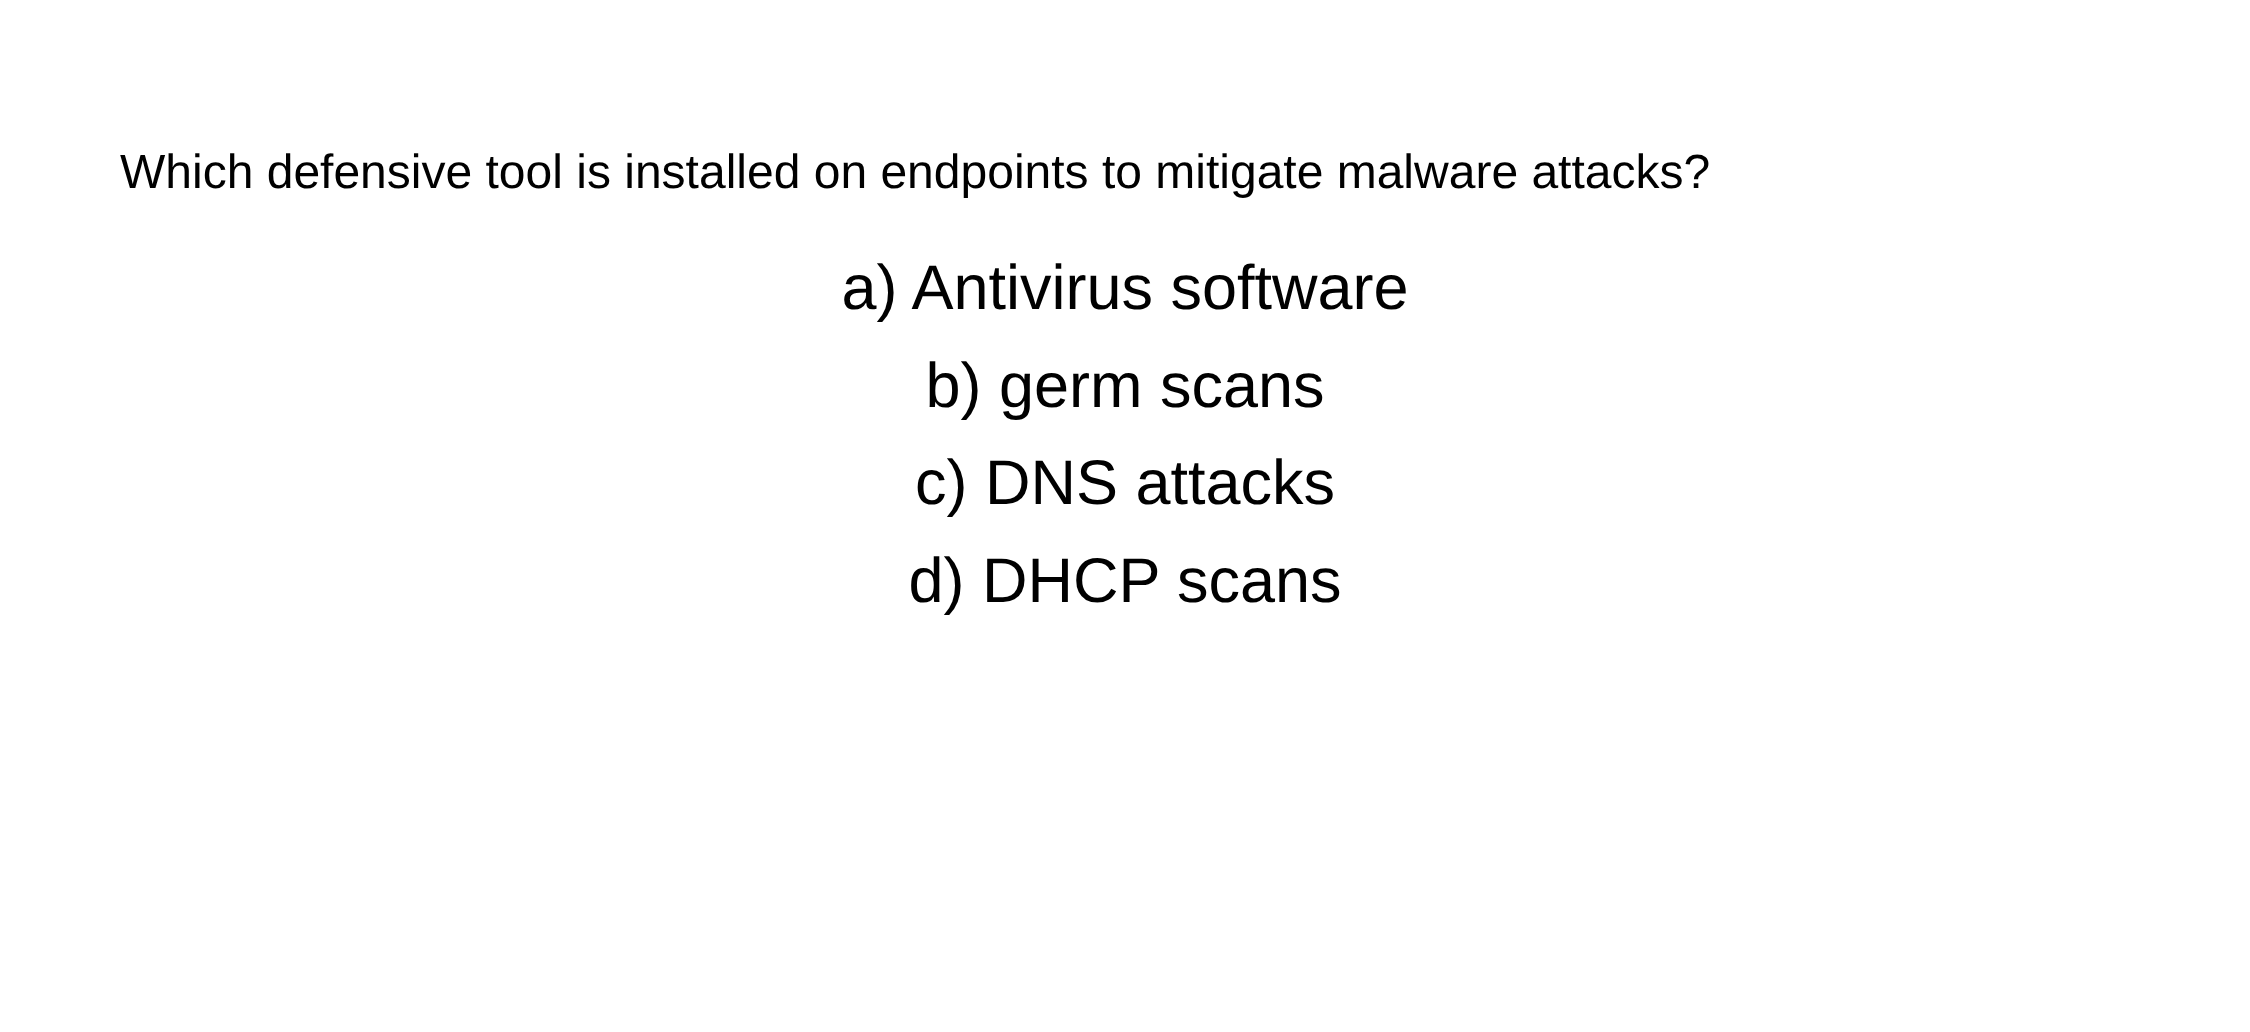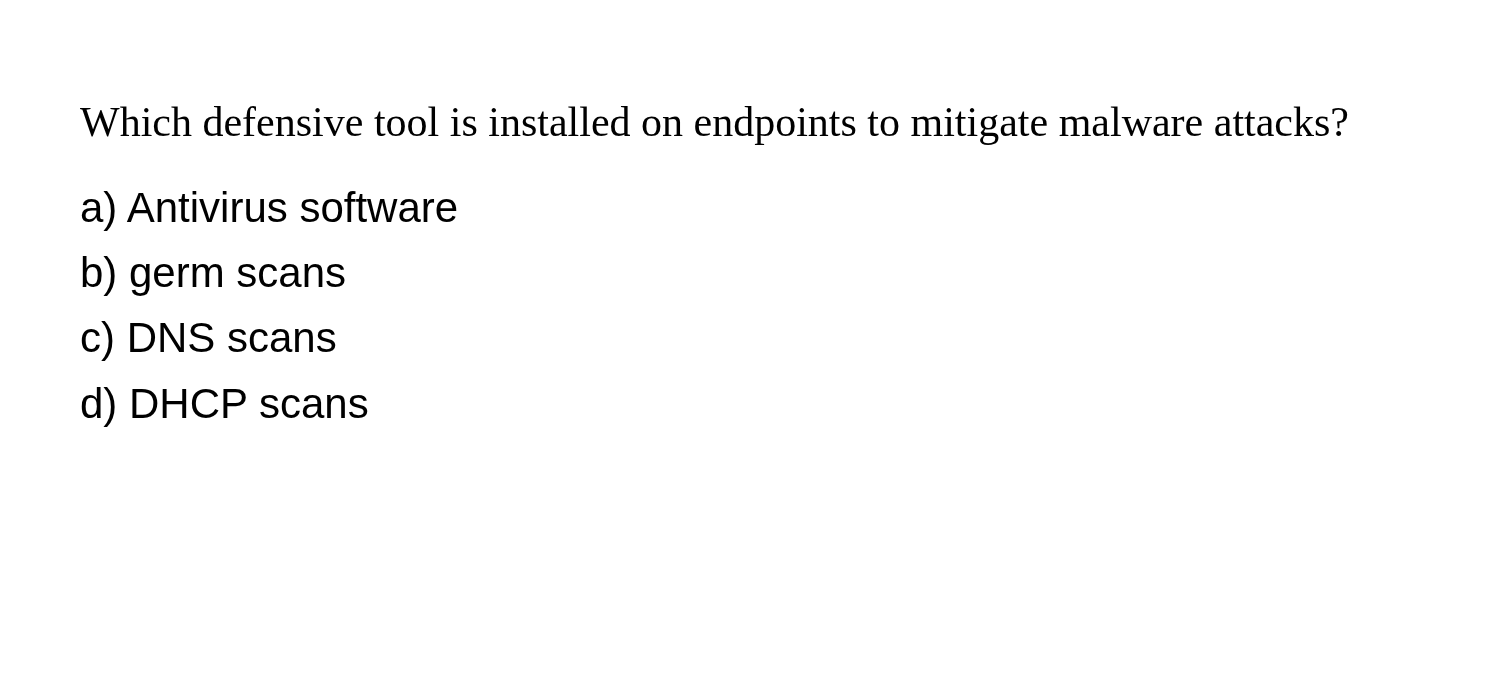--- a/index.html
+++ b/index.html
@@ -9,32 +9,32 @@
     }
     body {
       width: 1500px;
       height: 688px;
       background: #ffffff;
       font-family: -apple-system, BlinkMacSystemFont, "Segoe UI", Helvetica, Arial, sans-serif;
       color: #000000;
       padding: 88px 80px 0 80px;
     }
     .question {
-      font-size: 42px;
+      font-size: 32px;
       line-height: 1.65;
       font-weight: 400;
       margin-bottom: 18px;
-      font-family: Liberation Serif, serif;
     }
     .option {
       font-size: 42px;
       line-height: 1.55;
       font-weight: 400;
+      text-align: center;
     }
   </style>
 </head>
 <body>
 
 <div class="question">Which defensive tool is installed on endpoints to mitigate malware attacks?</div>
 <div class="option">a) Antivirus software</div>
 <div class="option">b) germ scans</div>
-<div class="option">c) DNS scans</div>
+<div class="option">c) DNS attacks</div>
 <div class="option">d) DHCP scans</div>
 
 </body></html>

